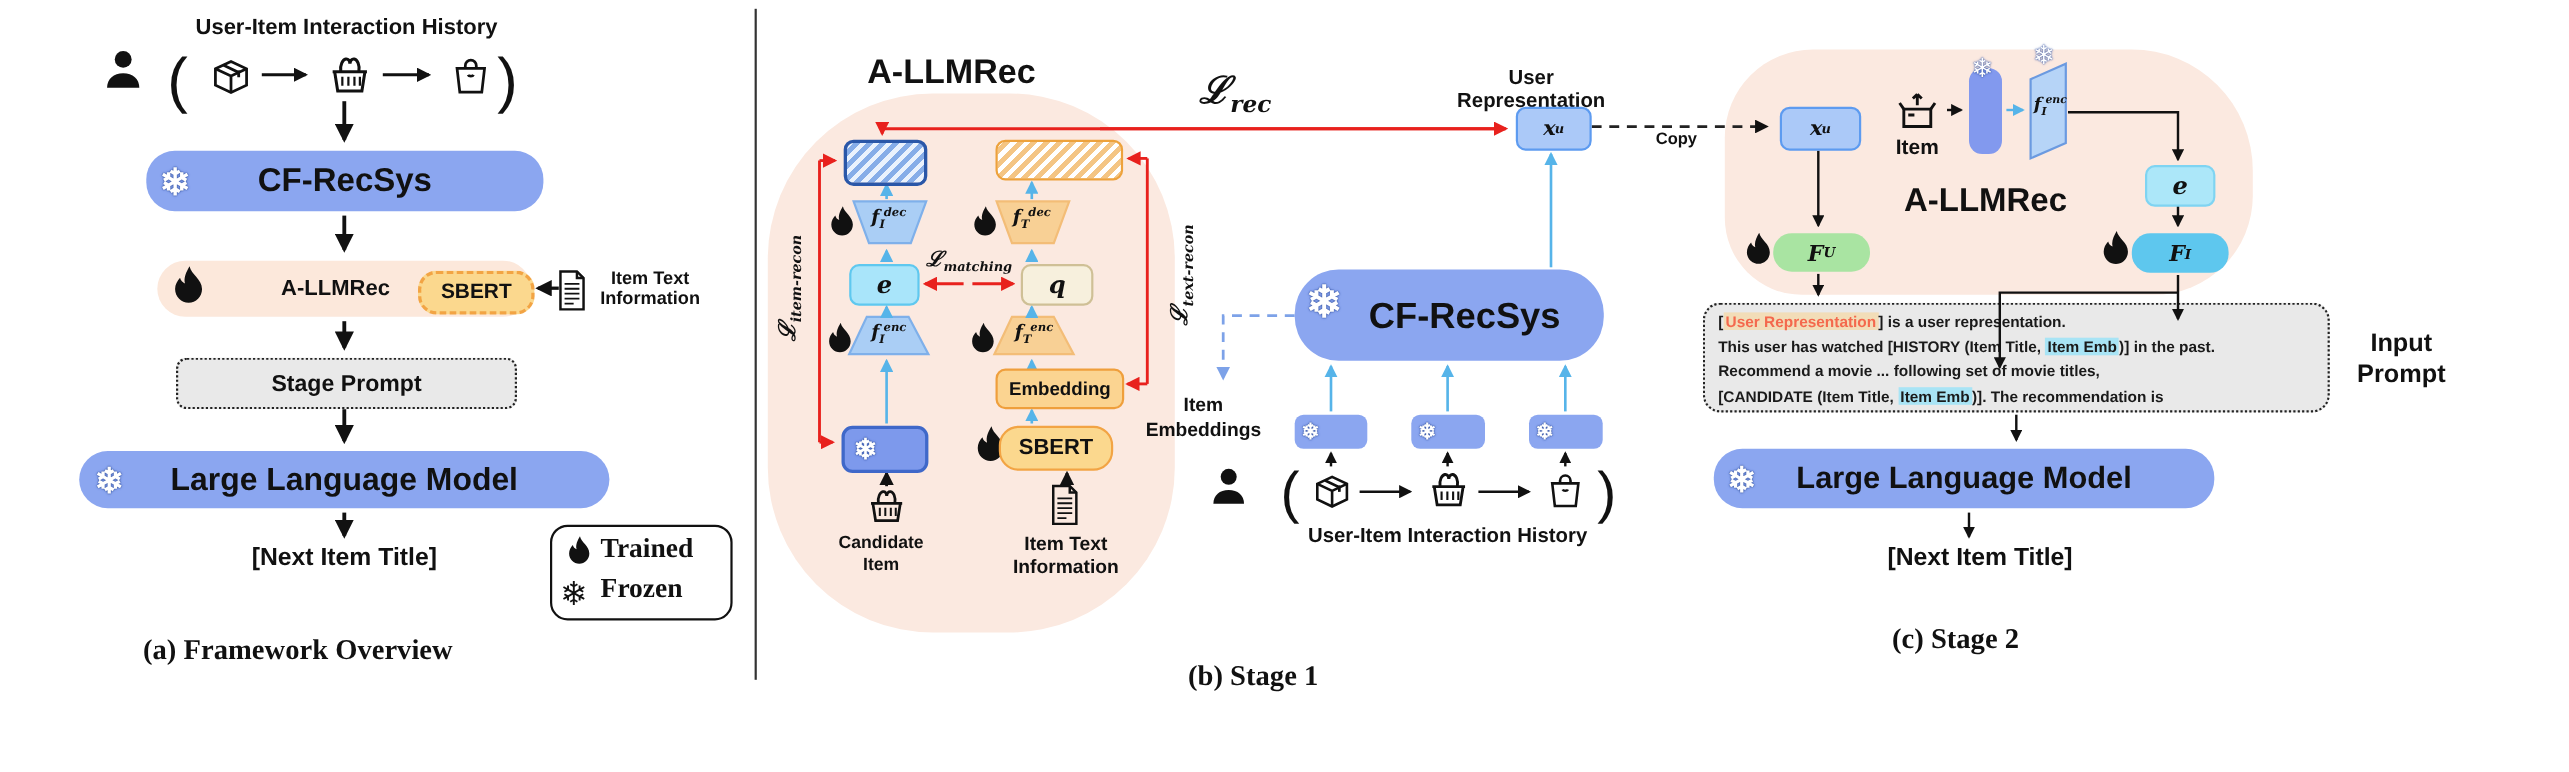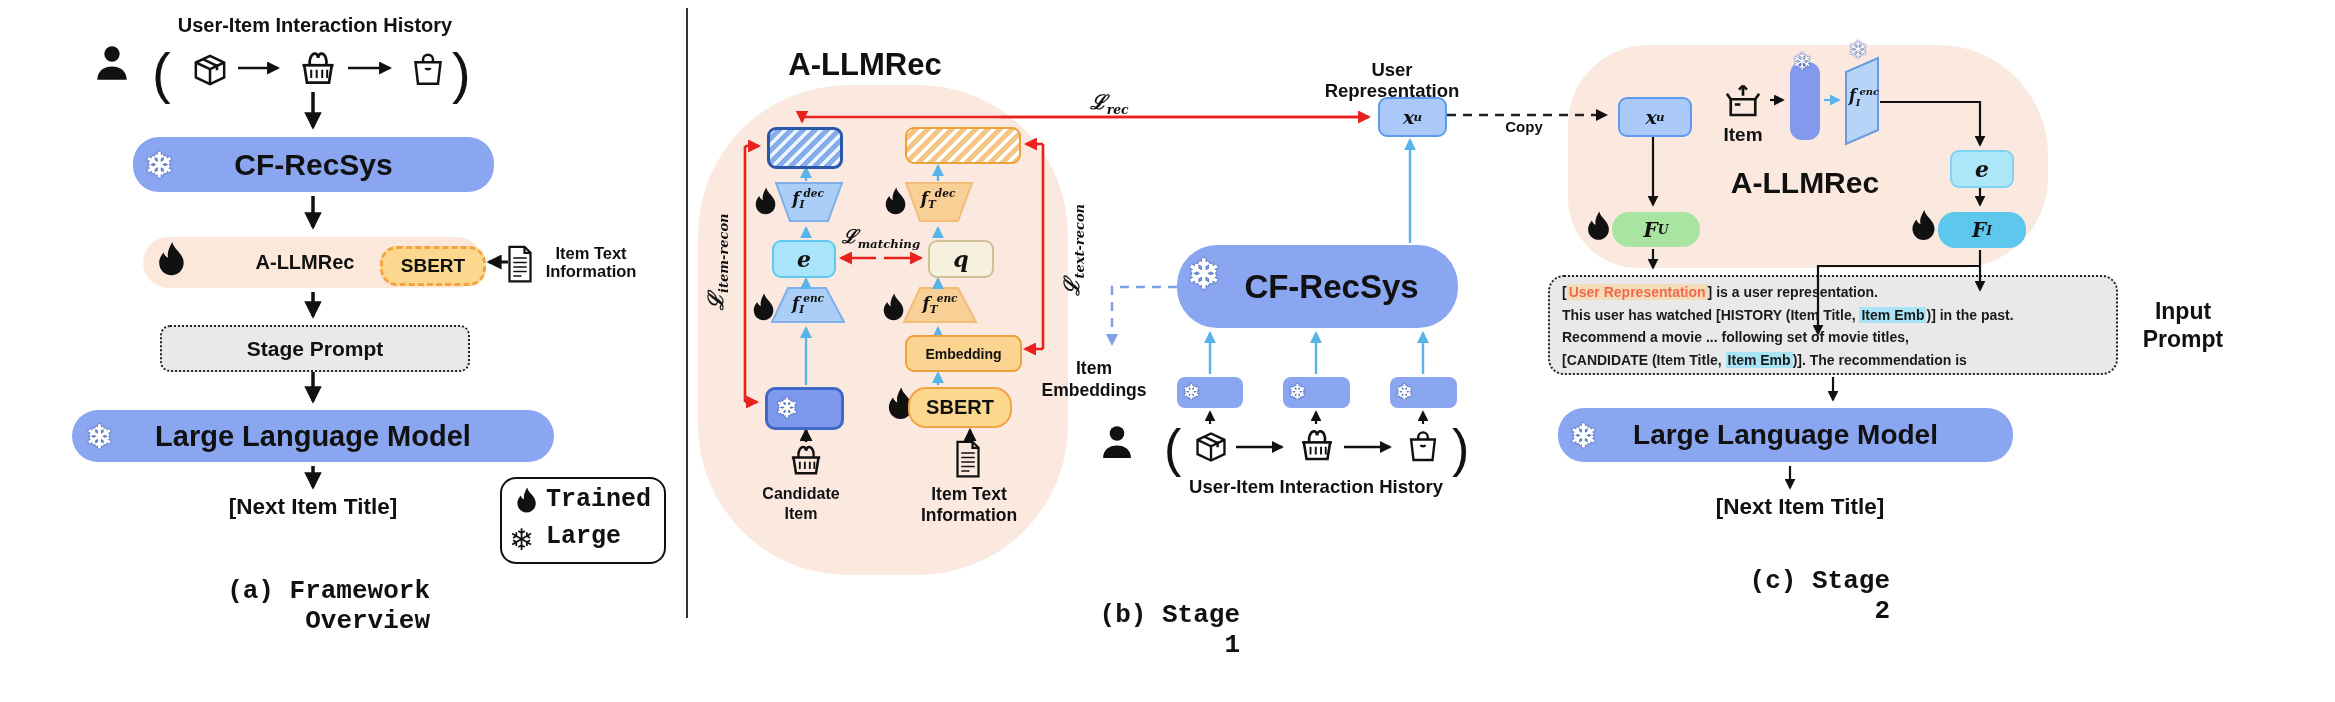--- a/index.html
+++ b/index.html
@@ -1,21 +1,21 @@
 <!DOCTYPE html>
 <html><head>
 <meta charset="utf-8">
 <style>
   html,body{margin:0;padding:0;background:#fff}
   #canvas{position:relative;width:2335px;height:702px;background:#fff;overflow:hidden;
           font-family:"Liberation Sans",sans-serif;color:#111}
   .abs{position:absolute}
   .box{position:absolute;display:flex;align-items:center;justify-content:center;font-weight:bold}
   .lbl{position:absolute;font-weight:bold;text-align:center;color:#111;line-height:1.12}
-  .serifcap{position:absolute;font-family:Liberation Mono, monospace;font-weight:bold;text-align:right;color:#111}
+  .serifcap{position:absolute;font-family:Liberation Serif, serif;font-weight:bold;text-align:left;color:#111}
   .mth{font-family:"DejaVu Serif",serif;font-style:italic;font-weight:bold;color:#111}
   .mth sub,.mth sup{font-size:0.62em;font-style:italic}
   .mth sup{margin-left:-1px}
   .blob{position:absolute;background:#fbe9e0}
   .bluebox{background:#8ba6f0;border-radius:26px;color:#111}
   .snow-w{color:#fff;text-shadow:0 0 2px #2a4a9c, 0 0 1px #2a4a9c;font-style:normal}
   .snow-k{color:#111;font-style:normal}
   .hatch-blue{background:repeating-linear-gradient(135deg,#eaf2fd 0 4px,#86ade8 4px 8.5px)}
   .hatch-orange{background:repeating-linear-gradient(135deg,#ffffff 0 4px,#f4c584 4px 8.5px)}
   svg.layer{position:absolute;left:0;top:0;pointer-events:none}
@@ -195,30 +195,30 @@
   <div class="lbl" style="left:215px;top:494px;width:196px;font-size:22.5px">[Next Item Title]</div>
 
   <div class="abs" style="left:500px;top:477px;width:162px;height:83px;border:2.5px solid #111;border-radius:16px;background:#fff">
     <span class="icon" style="left:10px;top:7px">
       <svg width="30" height="33" viewBox="0 0 24 26">
           <path fill="#111" d="M12.2 1c.9 4.6 6.8 6.9 6.8 12.5 0 4.3-3.3 7.5-7.3 7.5s-7.4-3.2-7.4-7.5c0-2.5 1.2-4.5 2.7-6.2.4 1.6 1.4 2.6 2.7 3.1-.9-3.1.8-6.5 2.5-9.4z"></path>
         </svg>
     </span>
     <span class="serifcap" style="left:44px;top:6px;font-size:25px">Trained</span>
     <span class="snow-k" style="position:absolute;left:7px;top:43px;font-size:30px">❄</span>
-    <span class="serifcap" style="left:44px;top:43px;font-size:25px">Large</span>
+    <span class="serifcap" style="left:44px;top:43px;font-size:25px">Frozen</span>
   </div>
 
   <div class="serifcap" style="left:130px;top:576px;width:300px;font-size:26px">(a) Framework Overview</div>
 
   <div class="abs" style="left:686px;top:8px;width:2px;height:610px;background:#333"></div>
 
   <div class="lbl" style="left:770px;top:48px;width:190px;font-size:31px">A-LLMRec</div>
 
-  <span class="mth abs" style="left:1090px;top:88px;font-size:20px">
+  <span class="mth abs" style="left:1090px;top:58px;font-size:34px">
     <span>ℒ</span><sub>rec</sub>
   </span>
 
   <div class="abs hatch-blue" style="left:767px;top:127px;width:70px;height:36px;border:3px solid #2a57a8;border-radius:9px"></div>
   <div class="abs hatch-orange" style="left:905px;top:127px;width:112px;height:33px;border:2.5px solid #eda23c;border-radius:9px"></div>
 
   <span class="icon" style="left:750px;top:186px">
       <svg width="32" height="35" viewBox="0 0 24 26">
         <path fill="#111" d="M12.2 1c.9 4.6 6.8 6.9 6.8 12.5 0 4.3-3.3 7.5-7.3 7.5s-7.4-3.2-7.4-7.5c0-2.5 1.2-4.5 2.7-6.2.4 1.6 1.4 2.6 2.7 3.1-.9-3.1.8-6.5 2.5-9.4z"></path>
       </svg>
@@ -258,21 +258,21 @@
         <path fill="#111" d="M12.2 1c.9 4.6 6.8 6.9 6.8 12.5 0 4.3-3.3 7.5-7.3 7.5s-7.4-3.2-7.4-7.5c0-2.5 1.2-4.5 2.7-6.2.4 1.6 1.4 2.6 2.7 3.1-.9-3.1.8-6.5 2.5-9.4z"></path>
       </svg>
     </span>
   <div class="lbl mth" style="left:912px;top:293px;width:56px;font-size:17px">
     <span>f</span><sub>T</sub><sup>enc</sup>
   </div>
 
   <div class="box" style="left:765px;top:387px;width:73px;height:37px;background:#7d99ec;border:3px solid #3f68c9;border-radius:10px">
     <span class="snow-w" style="position:absolute;left:8px;top:3px;font-size:26px">❄</span>
   </div>
-  <div class="box" style="left:905px;top:335px;width:113px;height:33px;background:#fbd491;border:2.5px solid #ef9f3c;border-radius:9px;font-size:14px">
+  <div class="box" style="left:905px;top:335px;width:113px;height:33px;background:#fbd491;border:2.5px solid #ef9f3c;border-radius:9px;font-size:17px">
     <span>Embedding</span>
   </div>
   <span class="icon" style="left:882px;top:386px">
       <svg width="38" height="41" viewBox="0 0 24 26">
         <path fill="#111" d="M12.2 1c.9 4.6 6.8 6.9 6.8 12.5 0 4.3-3.3 7.5-7.3 7.5s-7.4-3.2-7.4-7.5c0-2.5 1.2-4.5 2.7-6.2.4 1.6 1.4 2.6 2.7 3.1-.9-3.1.8-6.5 2.5-9.4z"></path>
       </svg>
     </span>
   <div class="box" style="left:908px;top:387px;width:100px;height:37px;background:#fbd88e;border:2.5px solid #f2a444;border-radius:18px;font-size:20px">
     <span>SBERT</span>
   </div>

